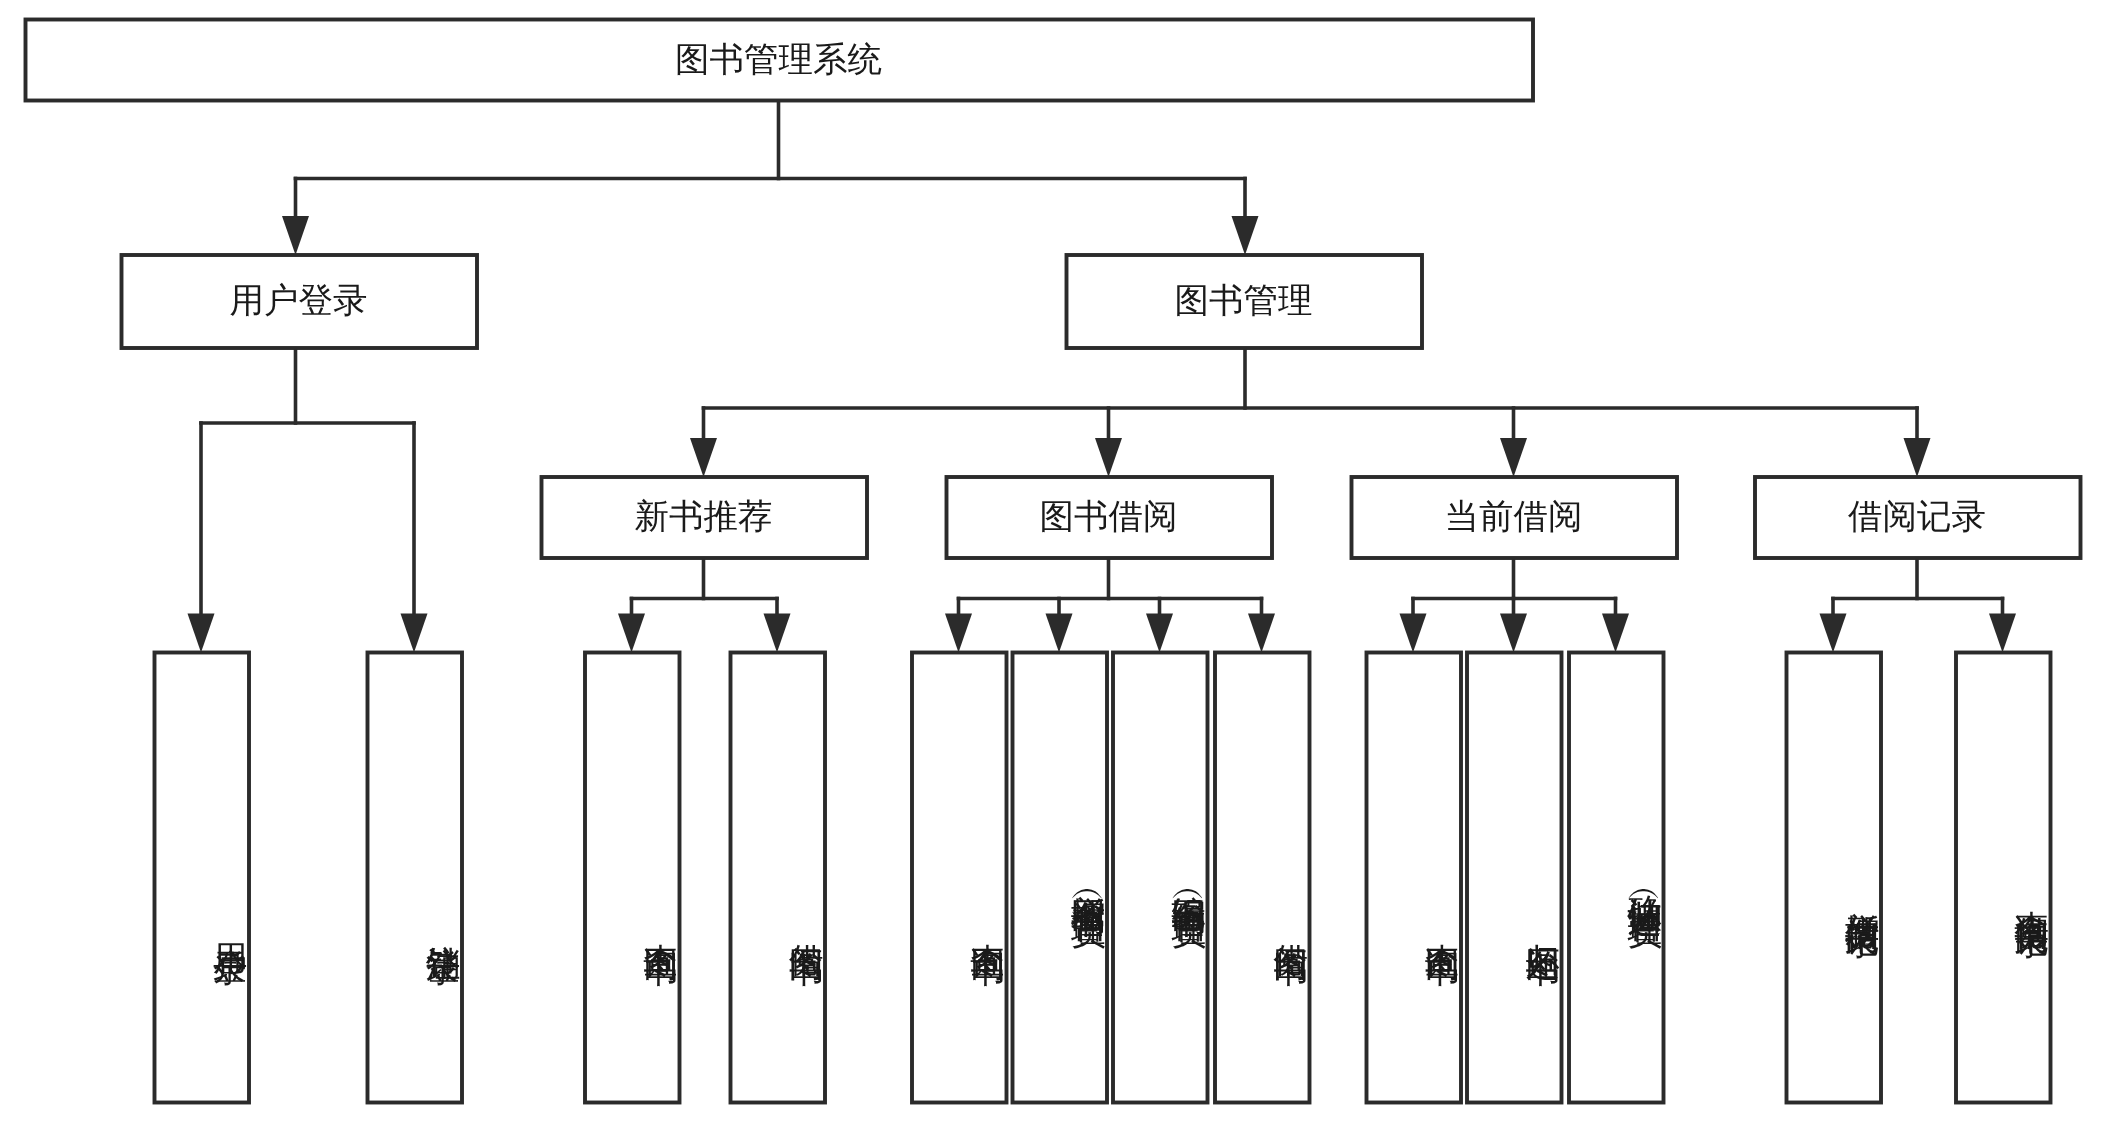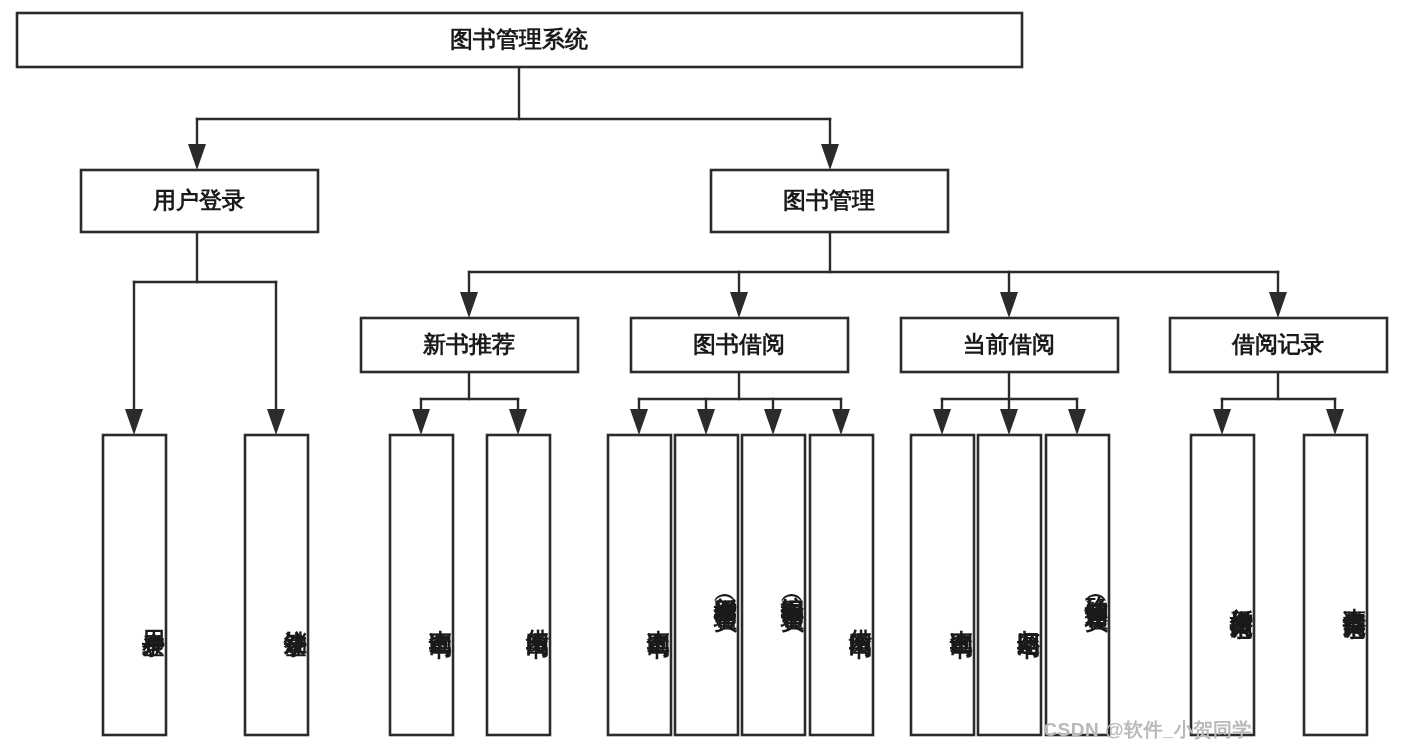--- a/index.html
+++ b/index.html
@@ -10,21 +10,20 @@
   body {
     width: 1405px;
     height: 747px;
     font-family: "Liberation Sans", "DejaVu Sans", sans-serif;
     overflow: hidden;
   }
   #diagram-root {
     position: relative;
     width: 1260px;
     height: 747px;
-    font-weight: bold;
   }
   svg#flow-svg {
     position: absolute;
     top: 0;
     left: 0;
     width: 1405px;
     height: 747px;
   }
   .node-box {
     fill: #ffffff;
@@ -226,15 +225,14 @@
   <div class="node-label-v" style="left:911px; top:500px; width:63px; height:230px;">查询图书</div>
 
   <div class="node-label-v" style="left:978px; top:500px; width:63px; height:230px;">归还图书</div>
 
   <div class="node-label-v" style="left:1046px; top:443px; width:63px; height:288px;">确认归还（管理员）</div>
 
   <div class="node-label-v" style="left:1191px; top:460px; width:63px; height:270px;">新增借阅记录</div>
 
   <div class="node-label-v" style="left:1304px; top:460px; width:63px; height:270px;">查询借阅记录</div>
 
-  <div class="watermark">CSDN @软件_小贺同学</div>
 
 </div>
 
 </body></html>

